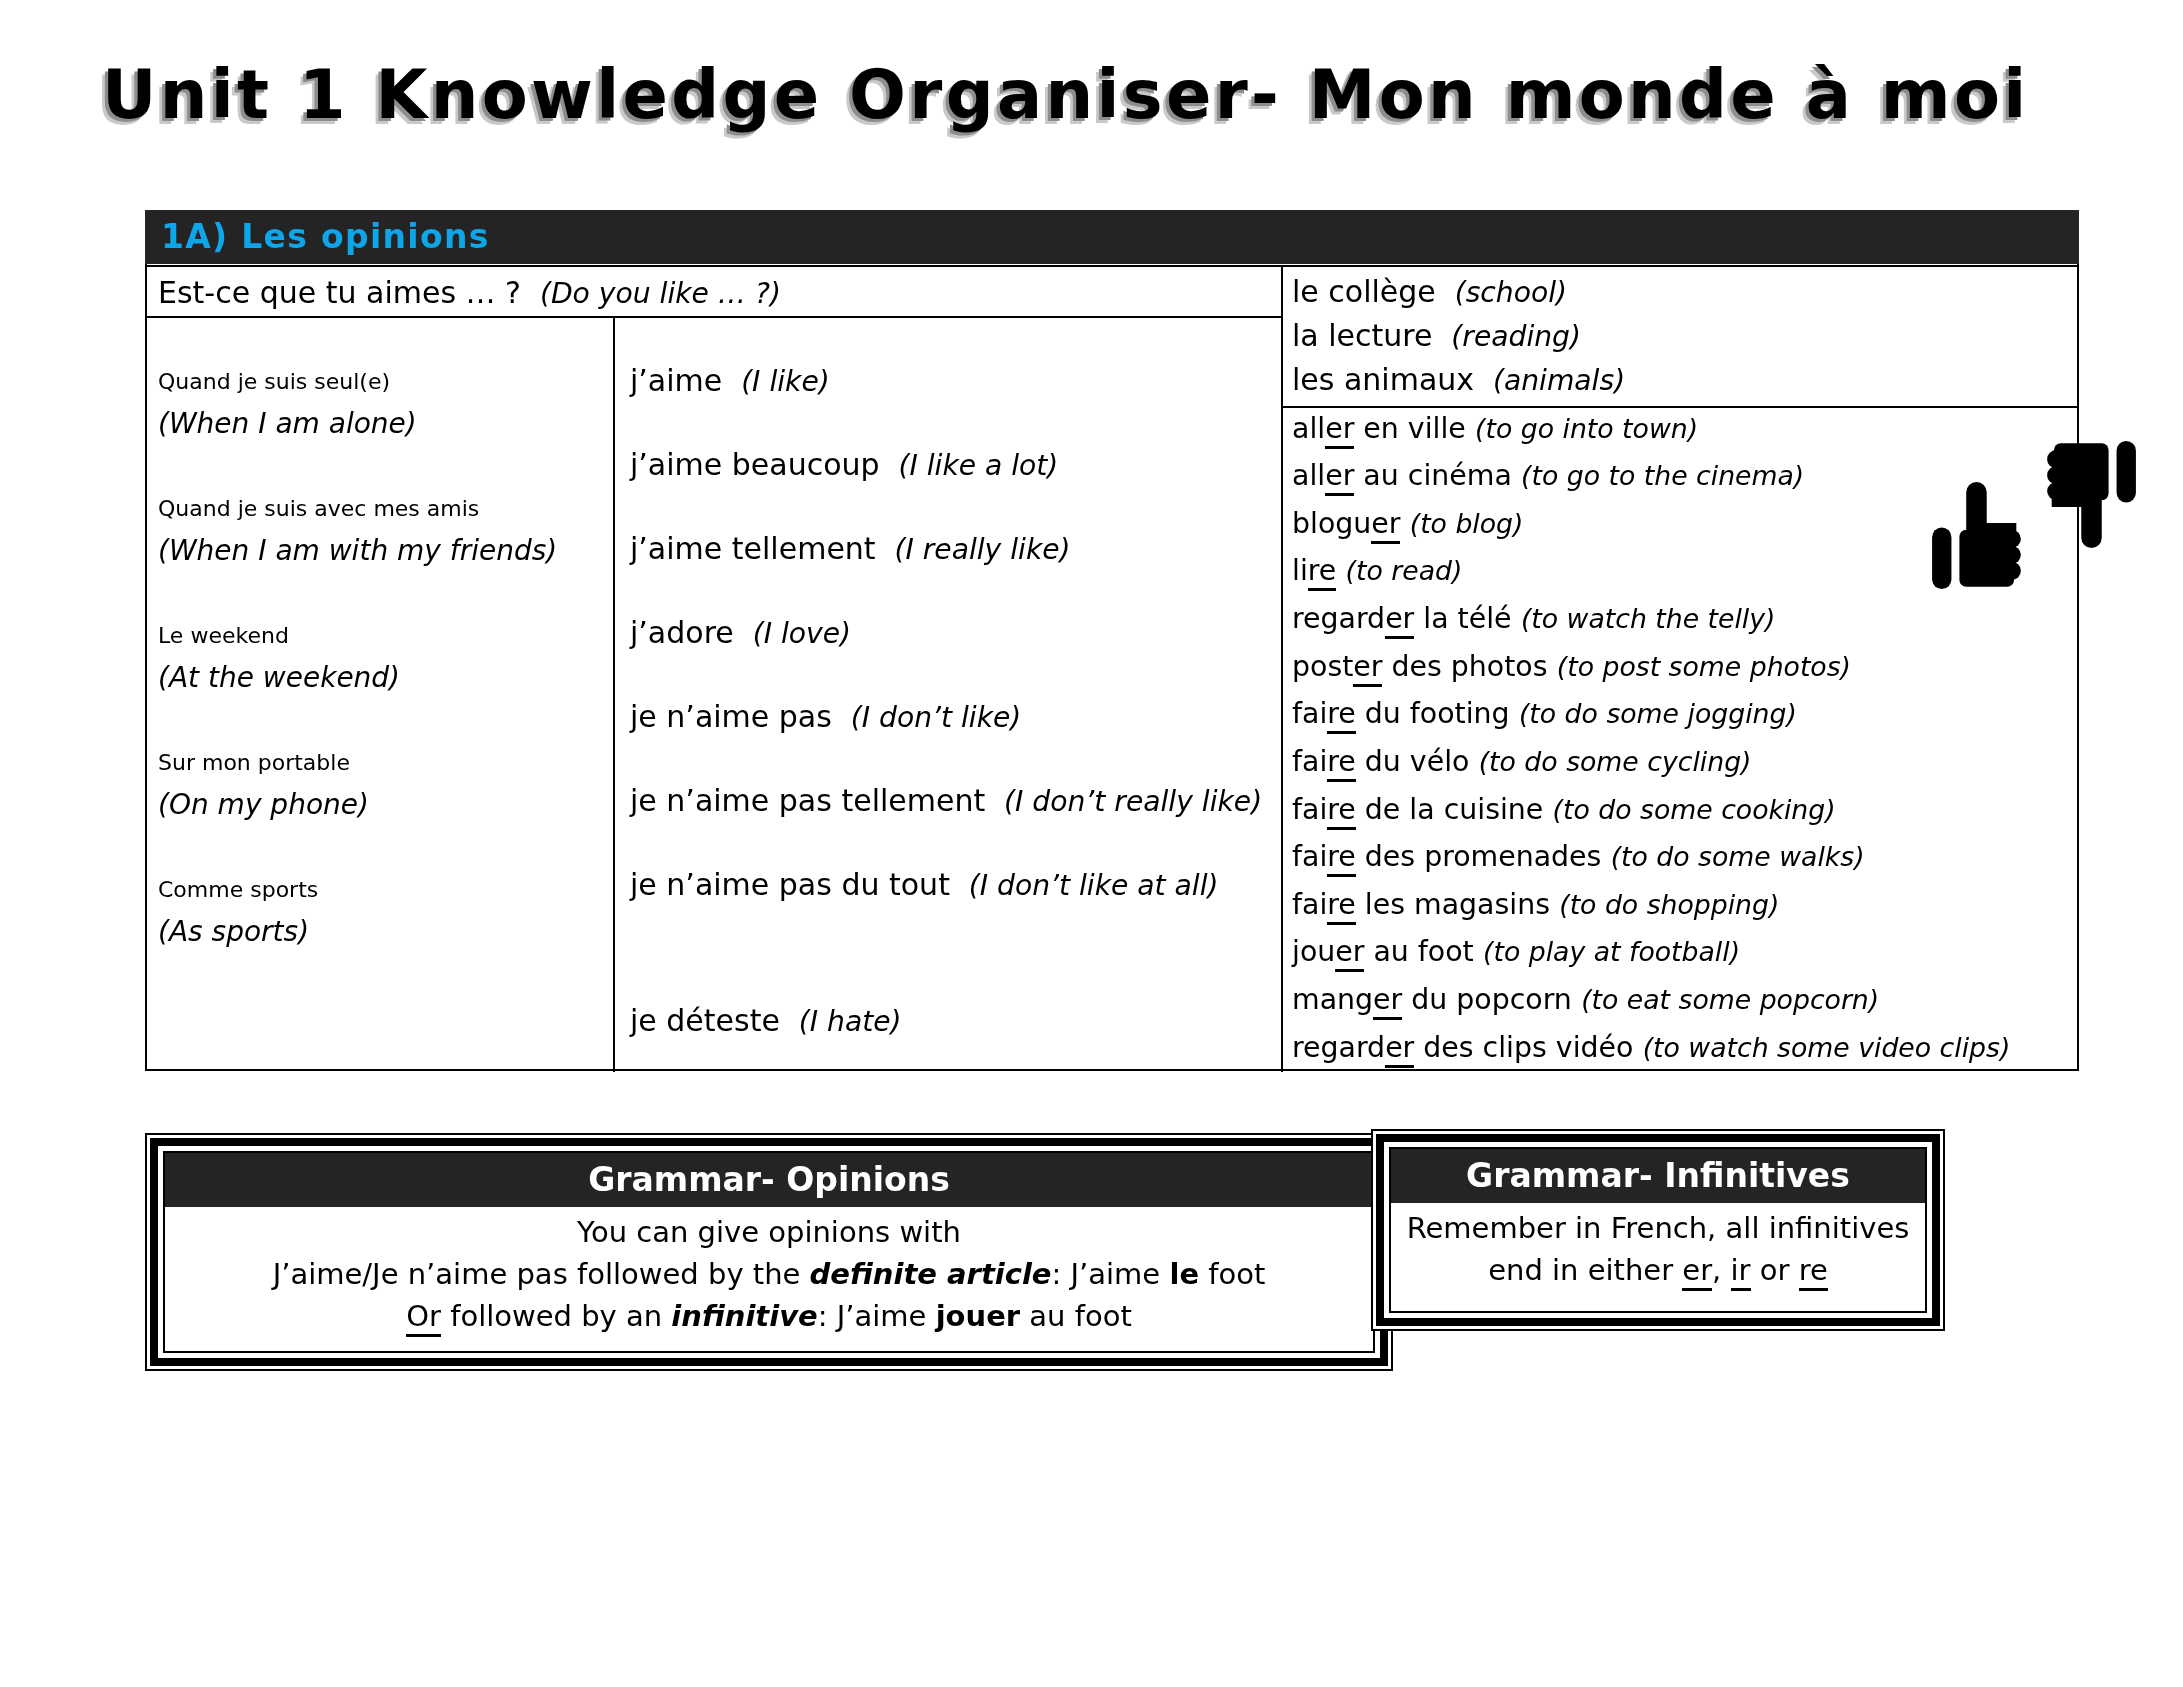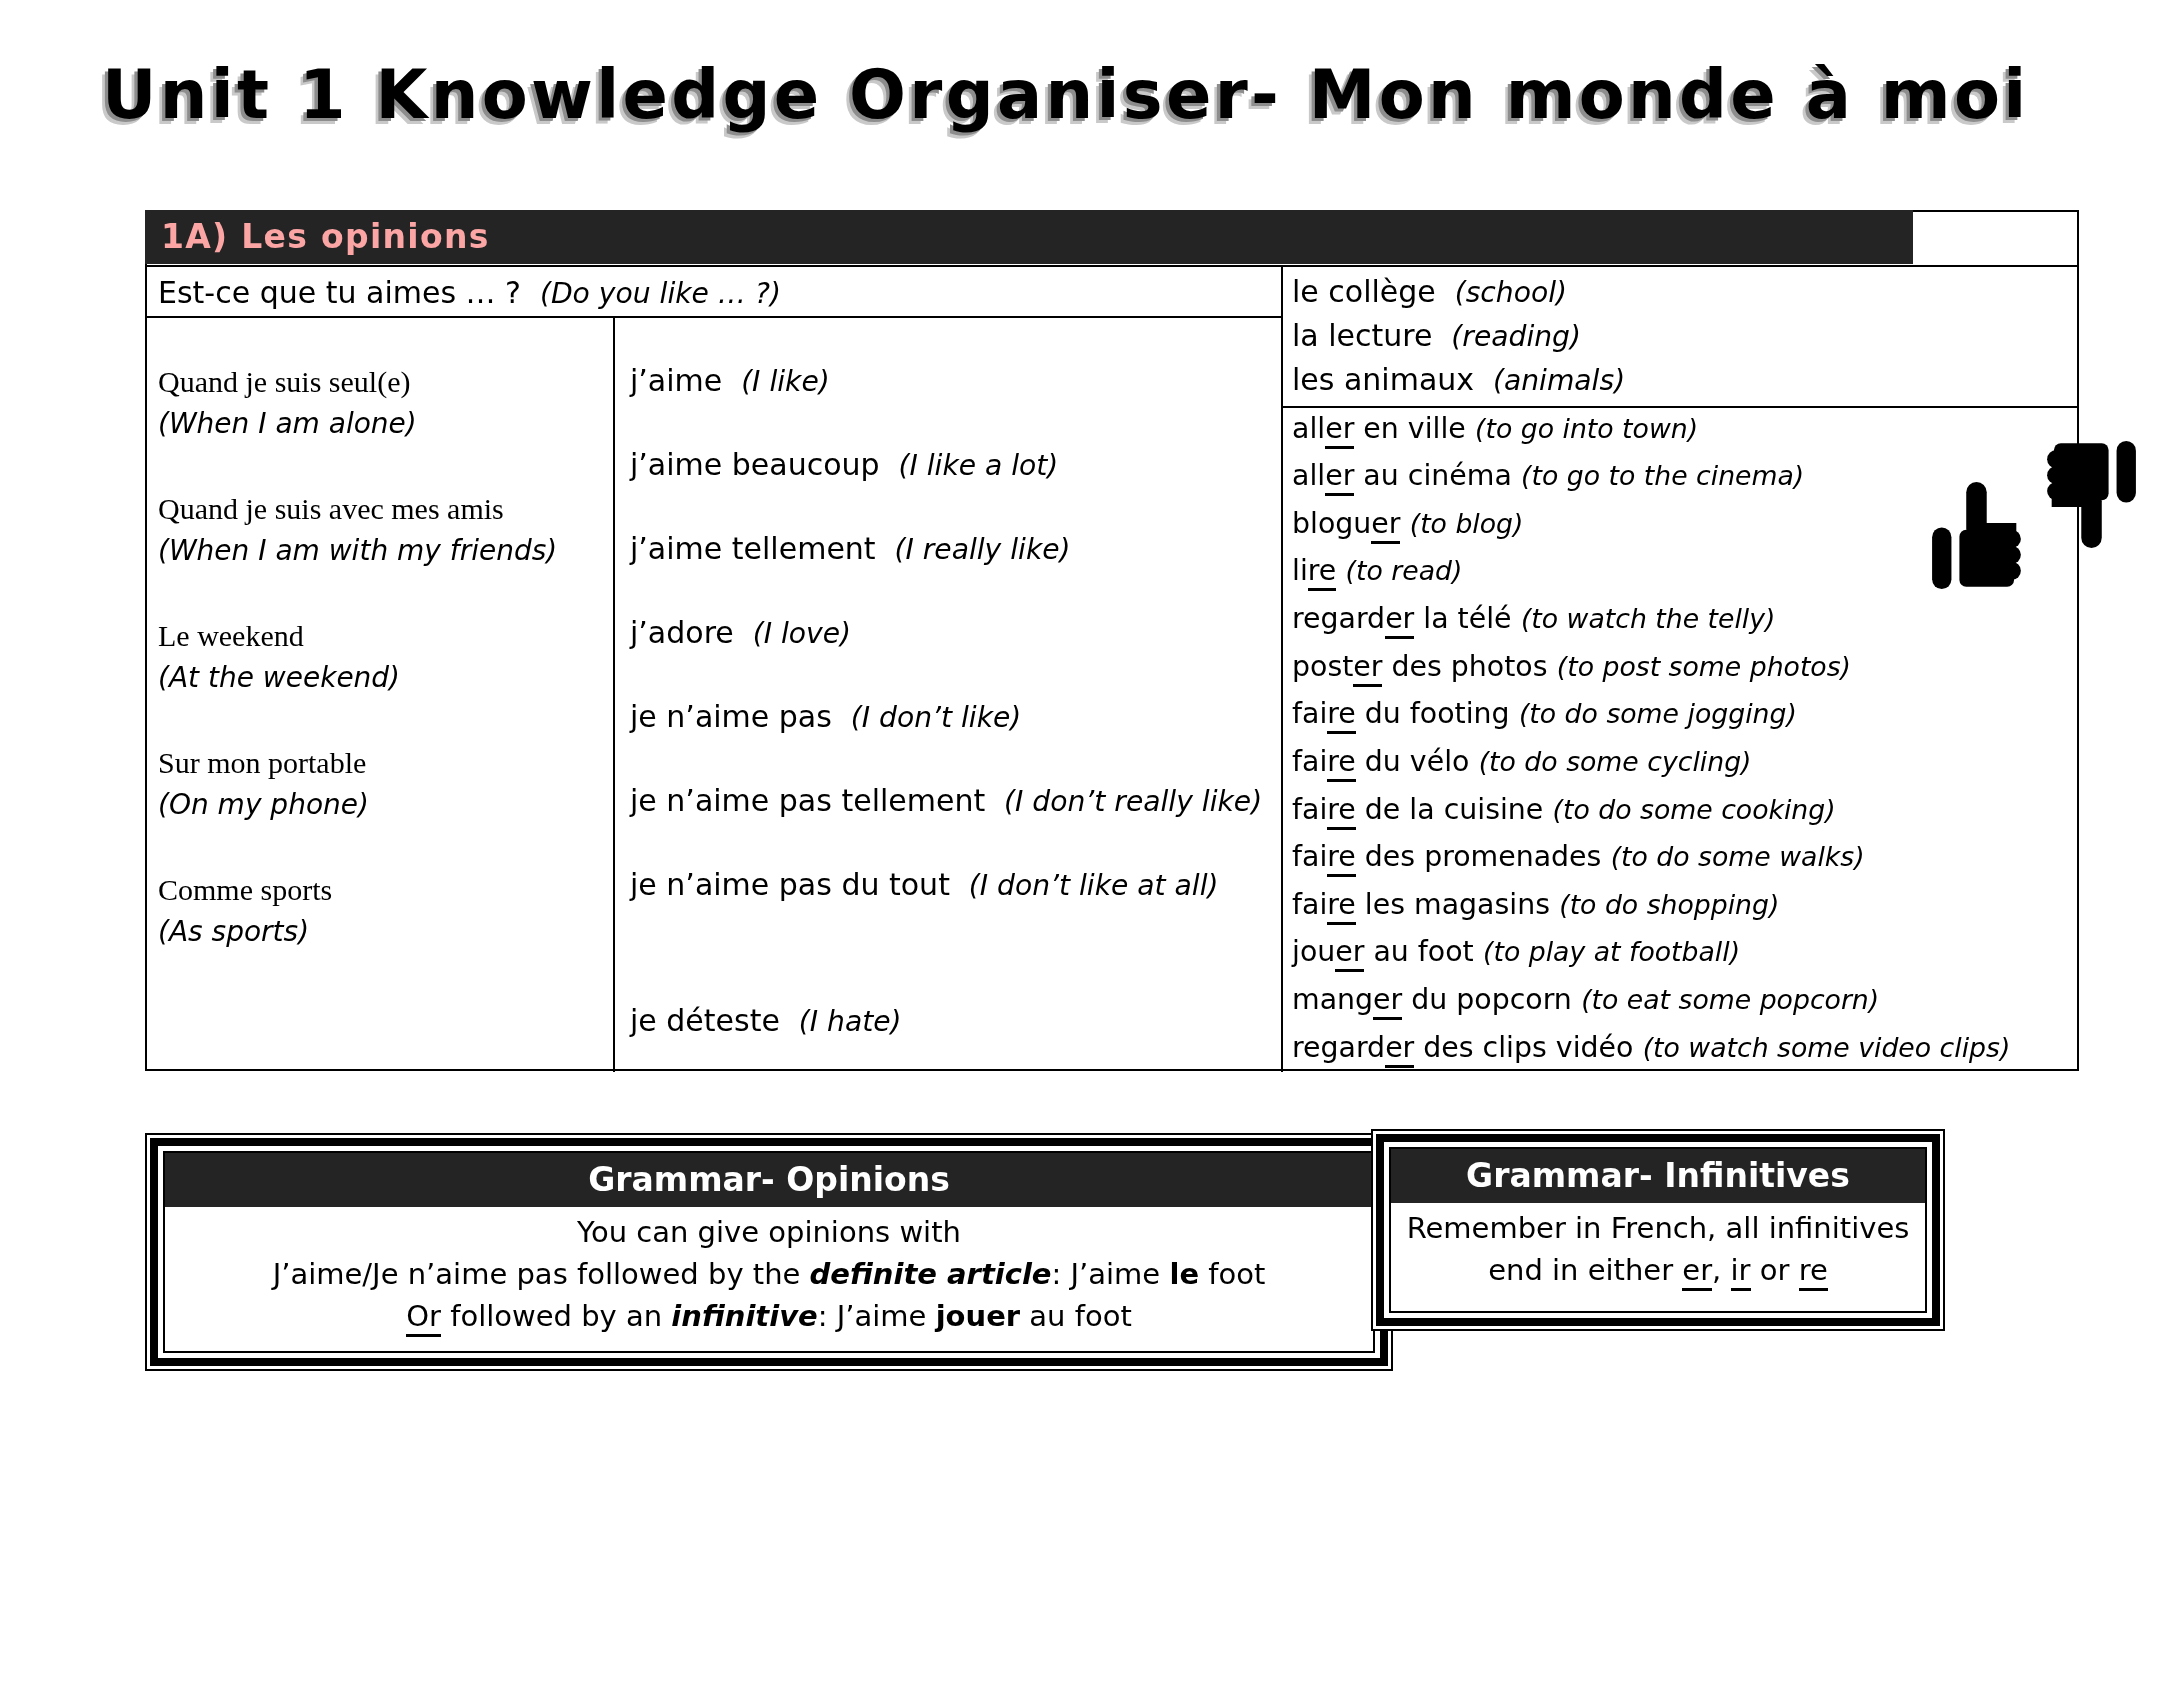--- a/index.html
+++ b/index.html
@@ -10,29 +10,29 @@
   .abs{position:absolute;}
   
   #page-title{
     left:58px;top:56px;font-size:67px;font-weight:bold;letter-spacing:3.3px;
     white-space:nowrap;color:#000;
     text-shadow:-3.3px 3.3px 0 #8d8d8d,-6px 6px 0 #c9c9c9;
   }
   
   .tline{background:#000;}
   #table-outer{left:101px;top:210px;width:1934px;height:861px;border:2px solid #000;box-sizing:border-box;}
-  #table-header{left:101px;top:210px;width:1768px;height:54px;background:#242424;box-sizing:border-box;
-    color:#fca5a5;font-size:33px;font-weight:bold;line-height:54px;padding-left:16px;letter-spacing:1.3px;}
+  #table-header{left:101px;top:210px;width:1934px;height:54px;background:#242424;box-sizing:border-box;
+    color:#0ea5e9;font-size:33px;font-weight:bold;line-height:54px;padding-left:16px;letter-spacing:1.3px;}
   .cell-text{font-size:30px;line-height:1.25;}
   .en{font-style:italic;font-size:0.94em;}
   .fr-line .en{margin-left:9.3px;}
   .u{border-bottom:3.3px solid #000;padding-bottom:0.7px;}
   #question-row{left:114px;top:274px;white-space:nowrap;}
   .ctx{left:114px;width:450px;}
-  .ctx .fr{font-size:30px;line-height:42px;white-space:nowrap;font-family:Liberation Serif, serif;}
+  .ctx .fr{font-size:22px;line-height:42px;white-space:nowrap;}
   .ctx .en{font-size:28px;line-height:42px;white-space:nowrap;display:block;}
   .op{left:586px;font-size:30px;white-space:nowrap;}
   .topic{left:1248px;font-size:30px;line-height:41px;white-space:nowrap;}
   .act{left:1248px;font-size:28.4px;white-space:nowrap;}
   
   .gframe-outer{border:2.6px solid #000;padding:3.3px;box-sizing:border-box;background:#fff;}
   .gframe-mid{border:8.6px solid #000;padding:4.6px;height:100%;box-sizing:border-box;}
   .gframe-inner{border:2px solid #000;height:100%;box-sizing:border-box;background:#fff;}
   .gheader{background:#242424;color:#fff;font-weight:bold;text-align:center;
     font-size:33px;line-height:54px;height:54px;}

